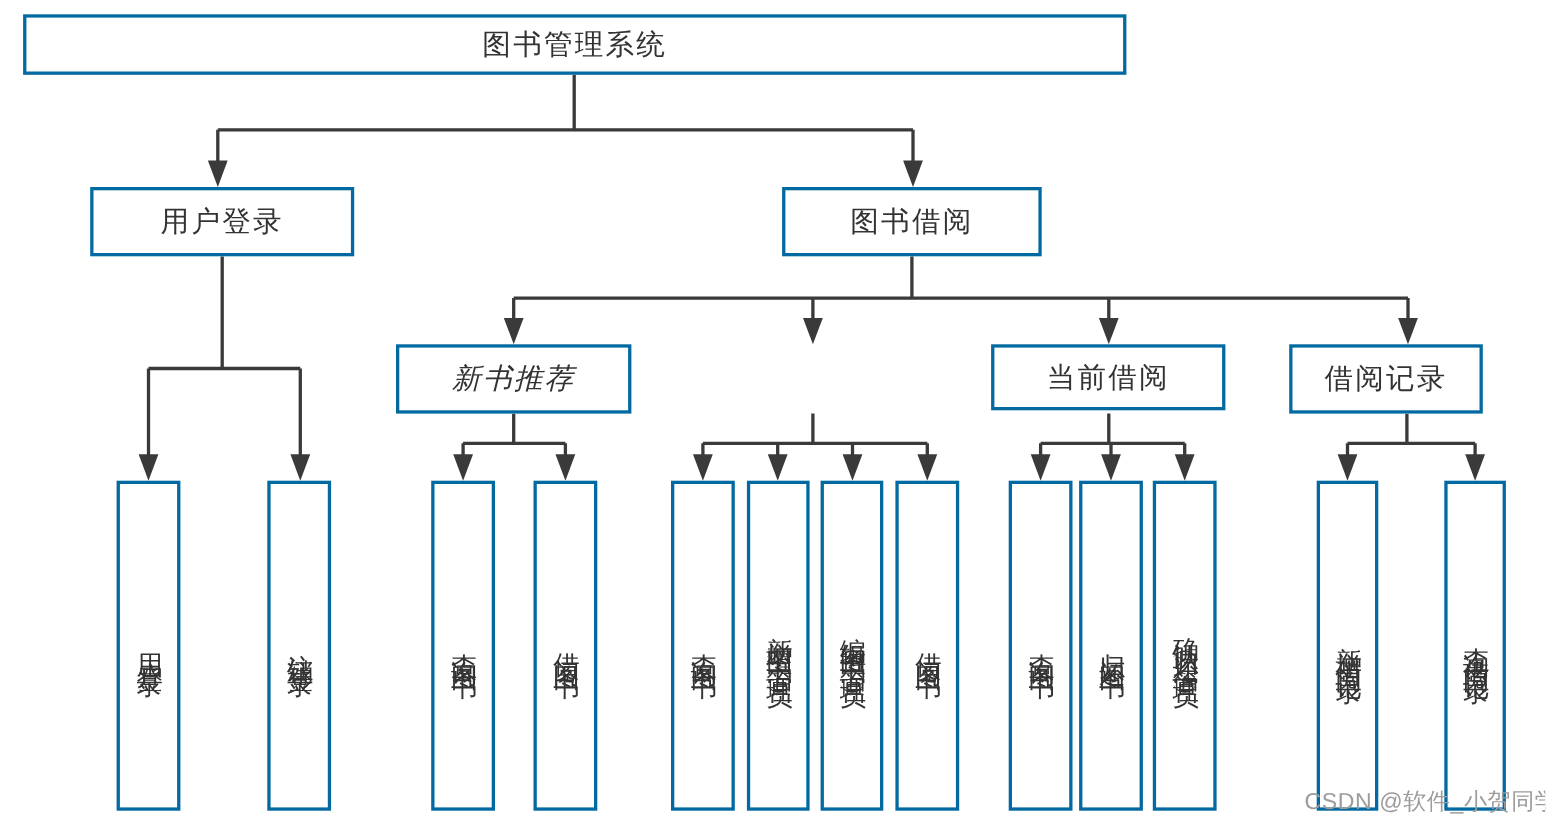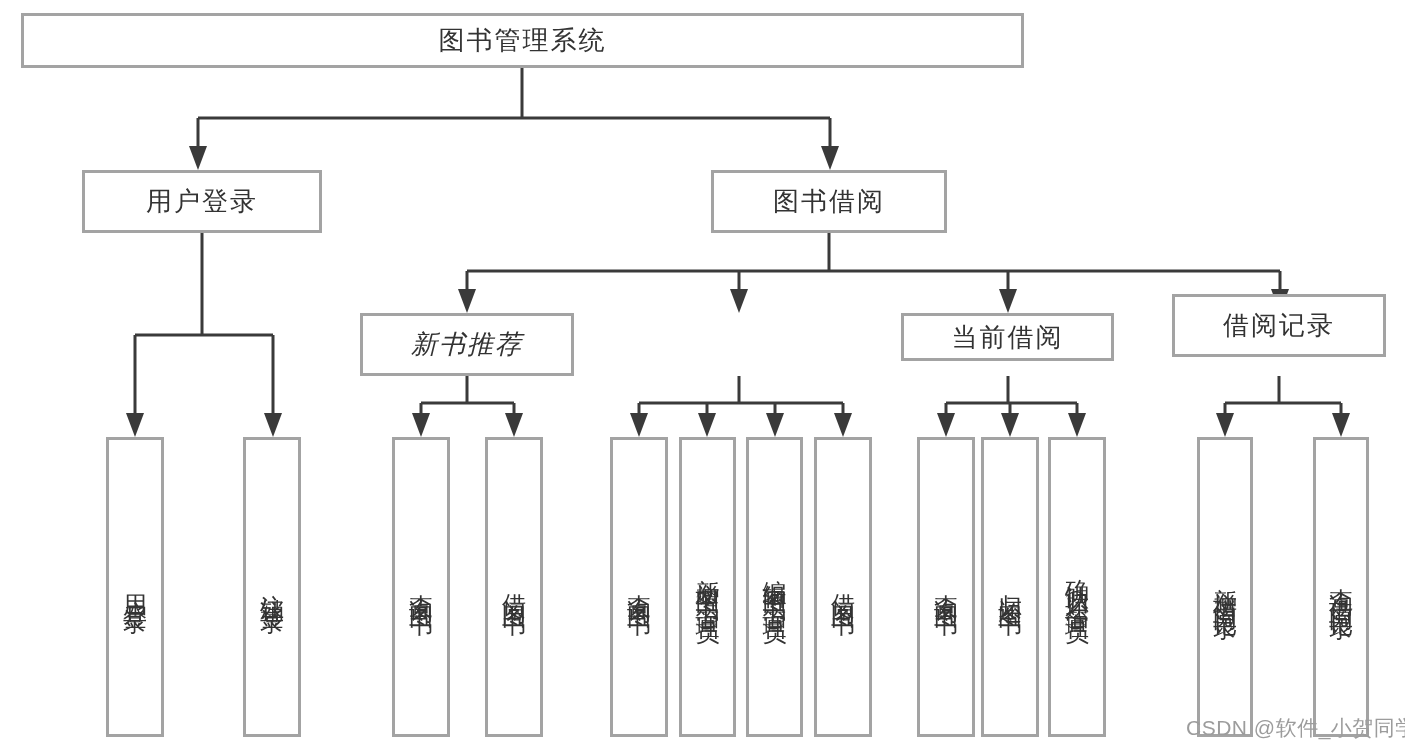--- a/index.html
+++ b/index.html
@@ -18,21 +18,21 @@
   svg.connectors {
     position: absolute;
     left: 0;
     top: 0;
     z-index: 1;
   }
   .node {
     position: absolute;
     box-sizing: border-box;
     background: #ffffff;
-    border: 3px solid #a3a3a3;
+    border: 3px solid #0369a1;
     display: flex;
     align-items: center;
     justify-content: center;
     color: #333333;
     z-index: 2;
   }
   .hnode {
     font-size: 26px;
     letter-spacing: 2px;
     white-space: nowrap;
@@ -108,24 +108,24 @@
   <div class="node hnode" style="left:82px; top:170px; width:240px; height:63px;">
     <span>用户登录</span>
   </div>
   <div class="node hnode" style="left:711px; top:170px; width:236px; height:63px;">
     <span>图书借阅</span>
   </div>
 
   <div class="node hnode" style="left:360px; top:313px; width:214px; height:63px;font-style:italic;">
     <span>新书推荐</span>
   </div>
-  <div class="node hnode" style="left:901px; top:313px; width:213px; height:48px;">
+  <div class="node hnode" style="left:901px; top:313px; width:213px; height:60px;">
     <span>当前借阅</span>
   </div>
-  <div class="node hnode" style="left:1172px; top:294px; width:214px; height:63px;">
+  <div class="node hnode" style="left:1172px; top:313px; width:176px; height:63px;">
     <span>借阅记录</span>
   </div>
 
   <div class="node vnode" style="left:106px; top:437px; width:58px; height:300px;">
     <span class="vtext">用户登录</span>
   </div>
   <div class="node vnode" style="left:243px; top:437px; width:58px; height:300px;">
     <span class="vtext">注销登录</span>
   </div>
 

